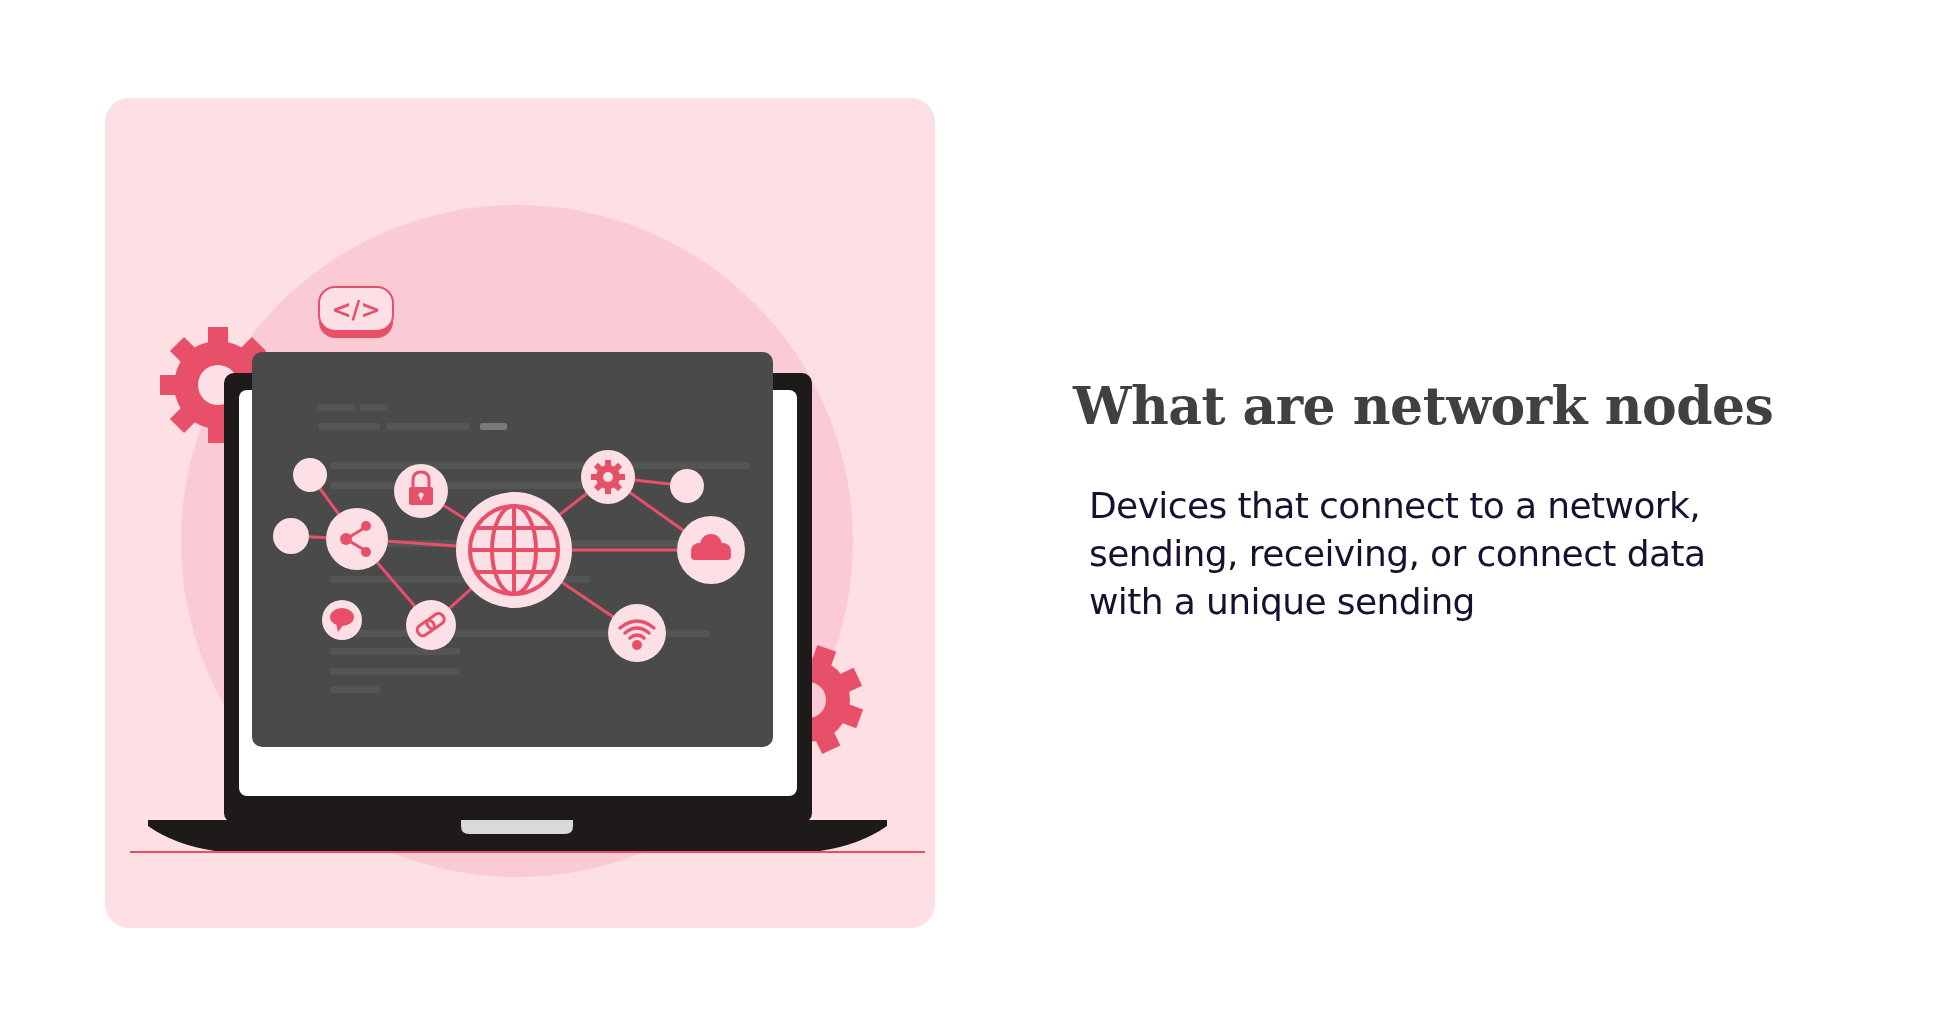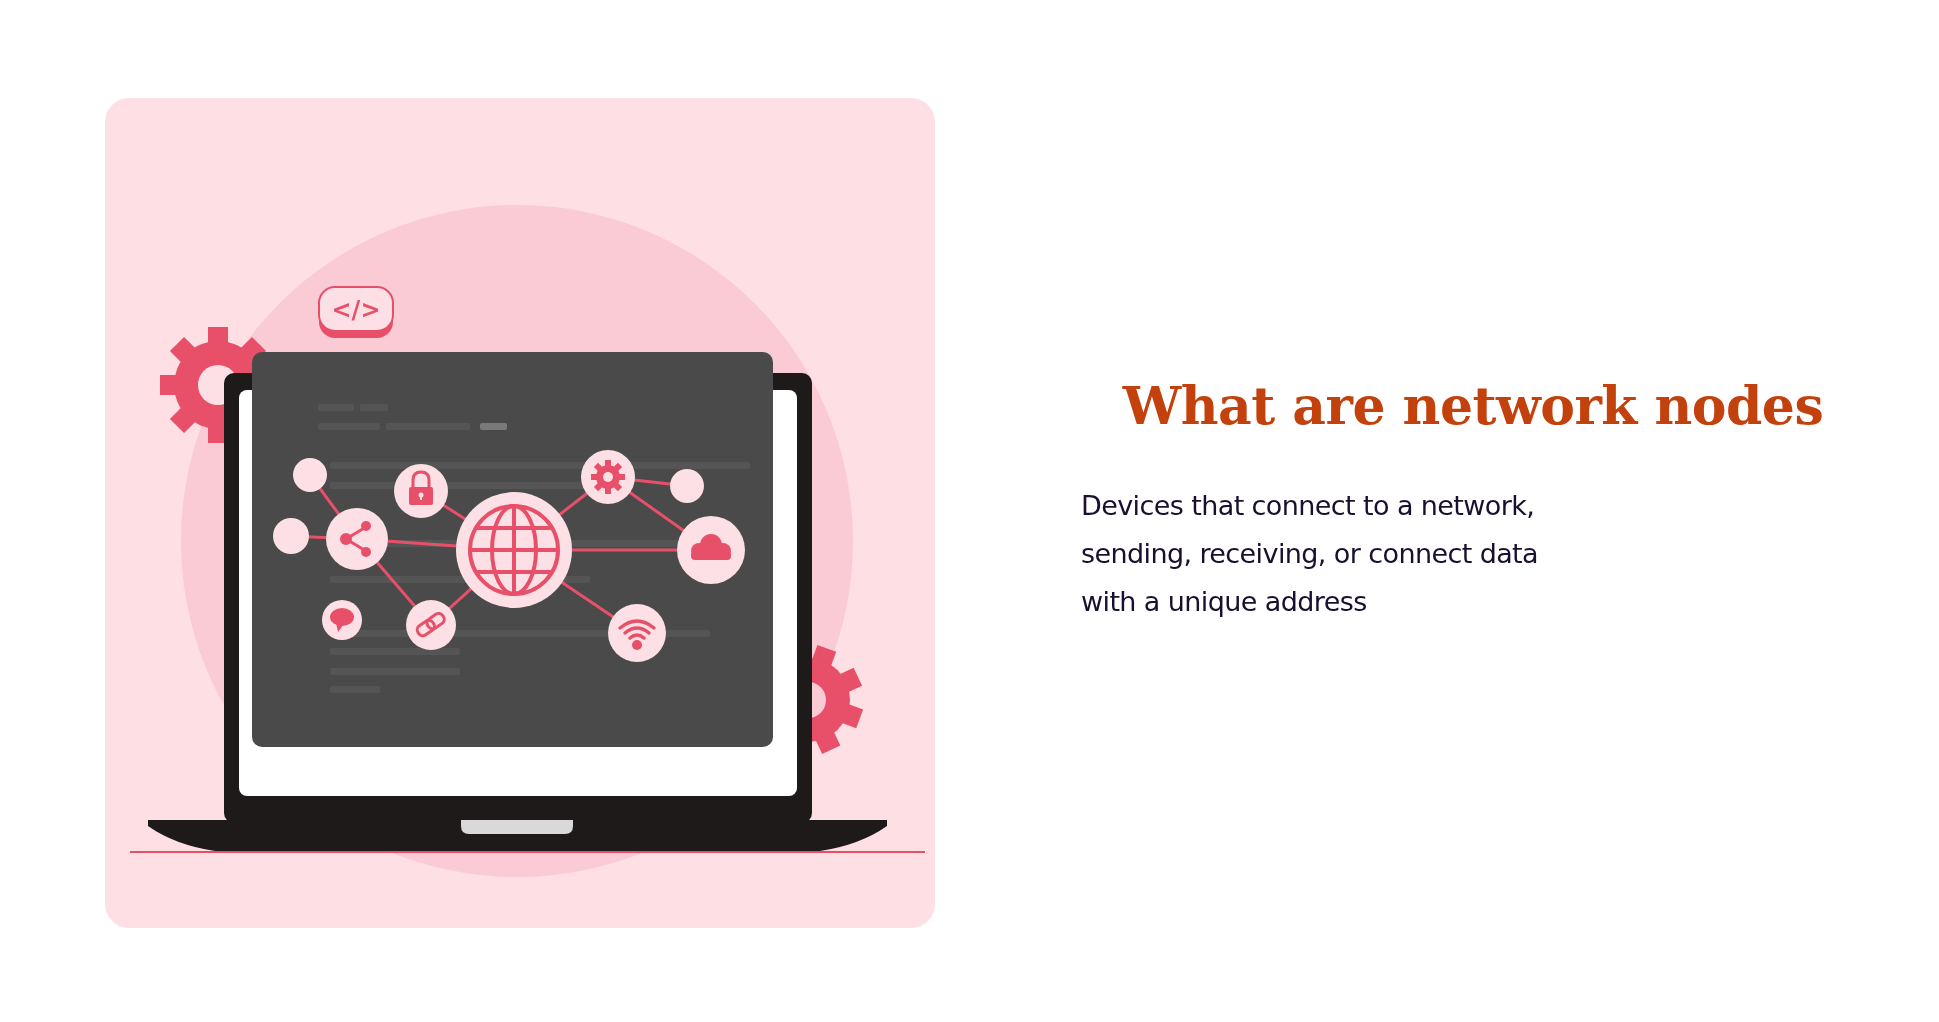--- a/index.html
+++ b/index.html
@@ -9,26 +9,26 @@
       font-family: "DejaVu Sans", sans-serif;
     }
     .card {
       position: absolute; left: 105px; top: 98px; width: 830px; height: 830px;
       background: #FDDFE4; border-radius: 24px; overflow: hidden;
     }
     .illustration { position: absolute; left: 0; top: 0; width: 1939px; height: 1022px; pointer-events: none; }
     .text-block { position: absolute; left: 1073px; top: 372px; width: 800px; }
     .title {
       font-family: "DejaVu Serif", serif; font-weight: bold;
-      font-size: 52px; line-height: 68px; color: #c2410c; margin: 0;
-      letter-spacing: -0.5px; white-space: nowrap; text-align: center;
+      font-size: 52px; line-height: 68px; color: #404040; margin: 0;
+      letter-spacing: -0.5px; white-space: nowrap;
     }
     .desc {
-      margin: 42px 0 0 8px; font-family: "DejaVu Sans", sans-serif;
-      font-size: 27px; line-height: 48px; color: #1A0F2E; font-weight: normal;
+      margin: 42px 0 0 16px; font-family: "DejaVu Sans", sans-serif;
+      font-size: 36px; line-height: 48px; color: #1A0F2E; font-weight: normal;
     }
     .desc span { display: block; white-space: nowrap; letter-spacing: -0.6px; }
   </style>
 </head>
 <body>
 
 <div class="card"></div>
 
 <svg class="illustration" viewBox="0 0 1939 1022" xmlns="http://www.w3.org/2000/svg">
   <defs>
@@ -201,15 +201,15 @@
       <circle cx="637" cy="645" r="5" fill="#E8506A"></circle>
     </g>
   </g>
 </svg>
 
 <div class="text-block">
   <h1 class="title">What are network nodes</h1>
   <p class="desc">
     <span>Devices that connect to a network,</span>
     <span>sending, receiving, or connect data</span>
-    <span>with a unique address</span>
+    <span>with a unique sending</span>
   </p>
 </div>
 
 </body></html>

